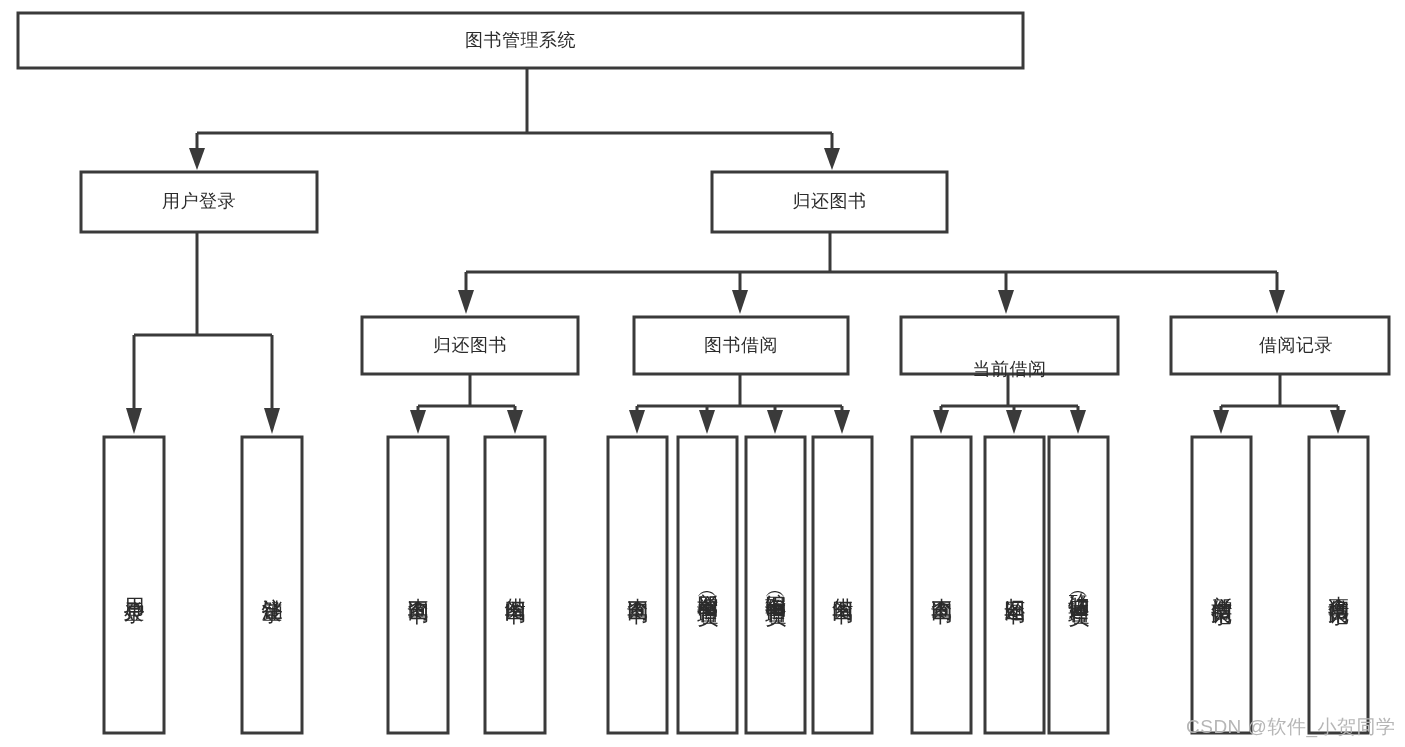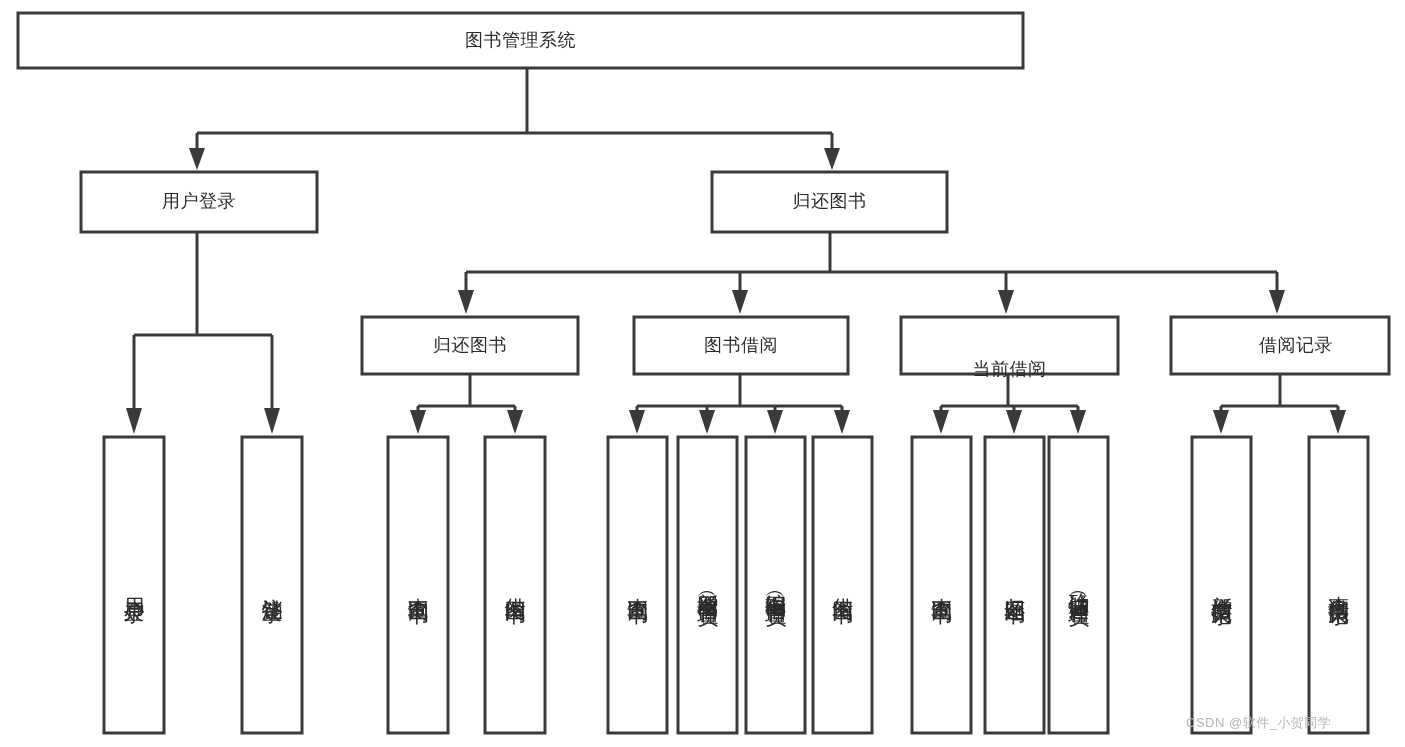--- a/index.html
+++ b/index.html
@@ -64,21 +64,21 @@
     line-height: 1.35;
     letter-spacing: 2px;
     align-items: center;
     justify-content: center;
     text-align: center;
   }
   .watermark {
     position: absolute;
     left: 1186px;
     top: 714px;
-    font-size: 13px;
+    font-size: 19px;
     color: #b6b6b6;
     font-family: "Liberation Sans", "DejaVu Sans", sans-serif;
     white-space: nowrap;
     letter-spacing: 0.5px;
   }
 </style>
 </head>
 <body>
 
 <div id="diagram-root">

